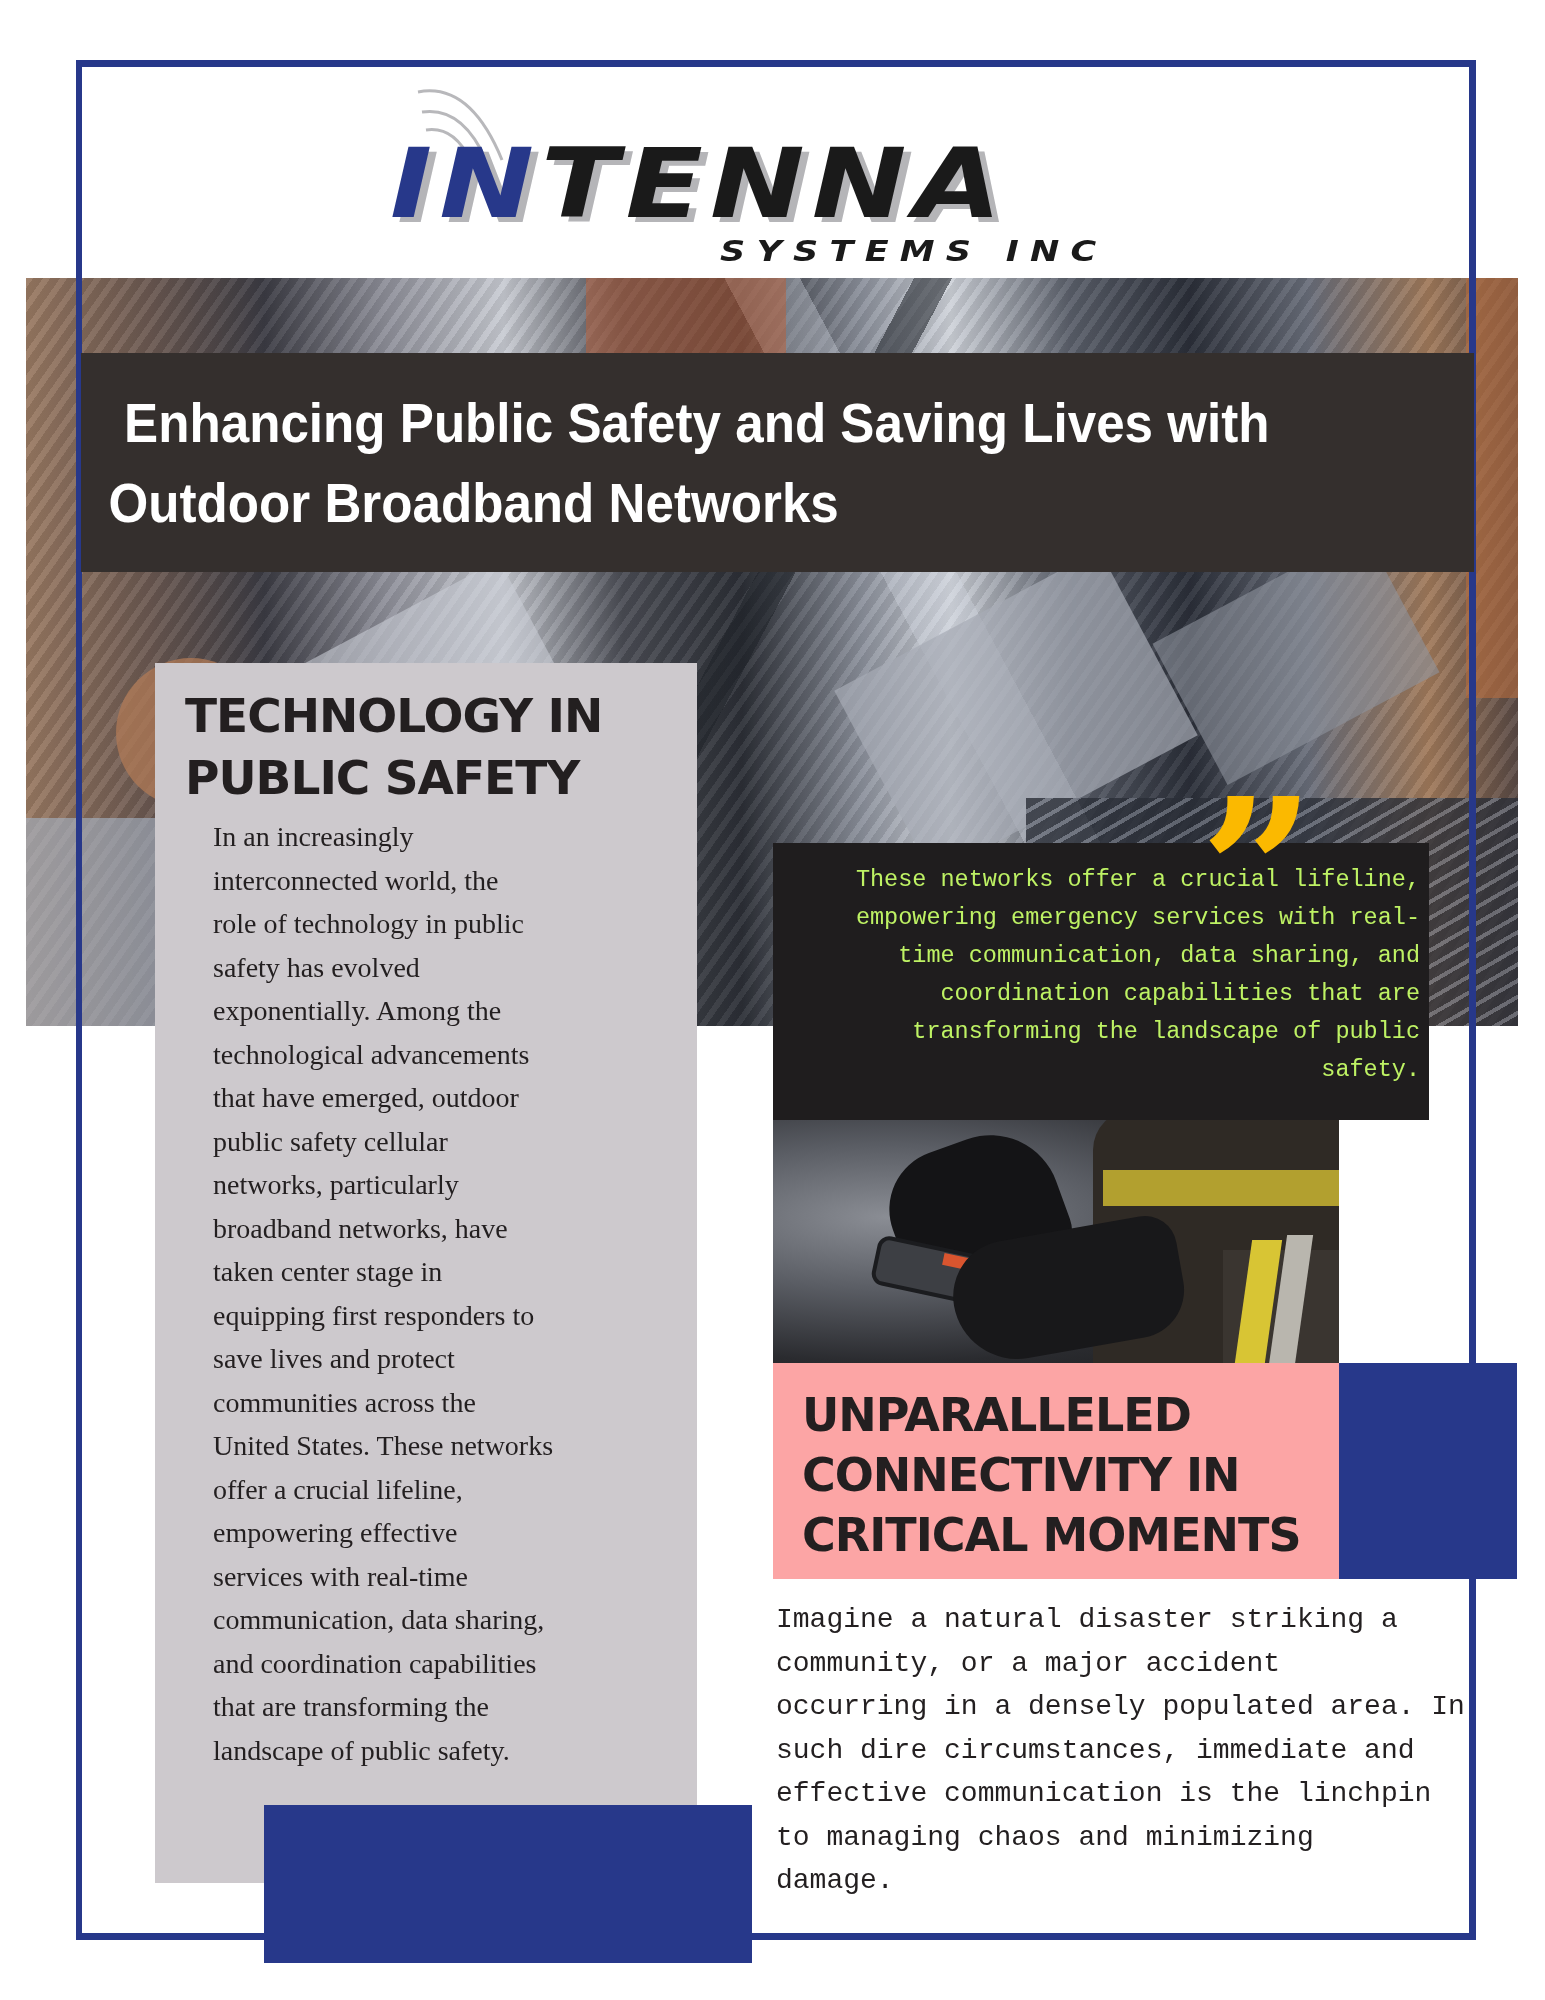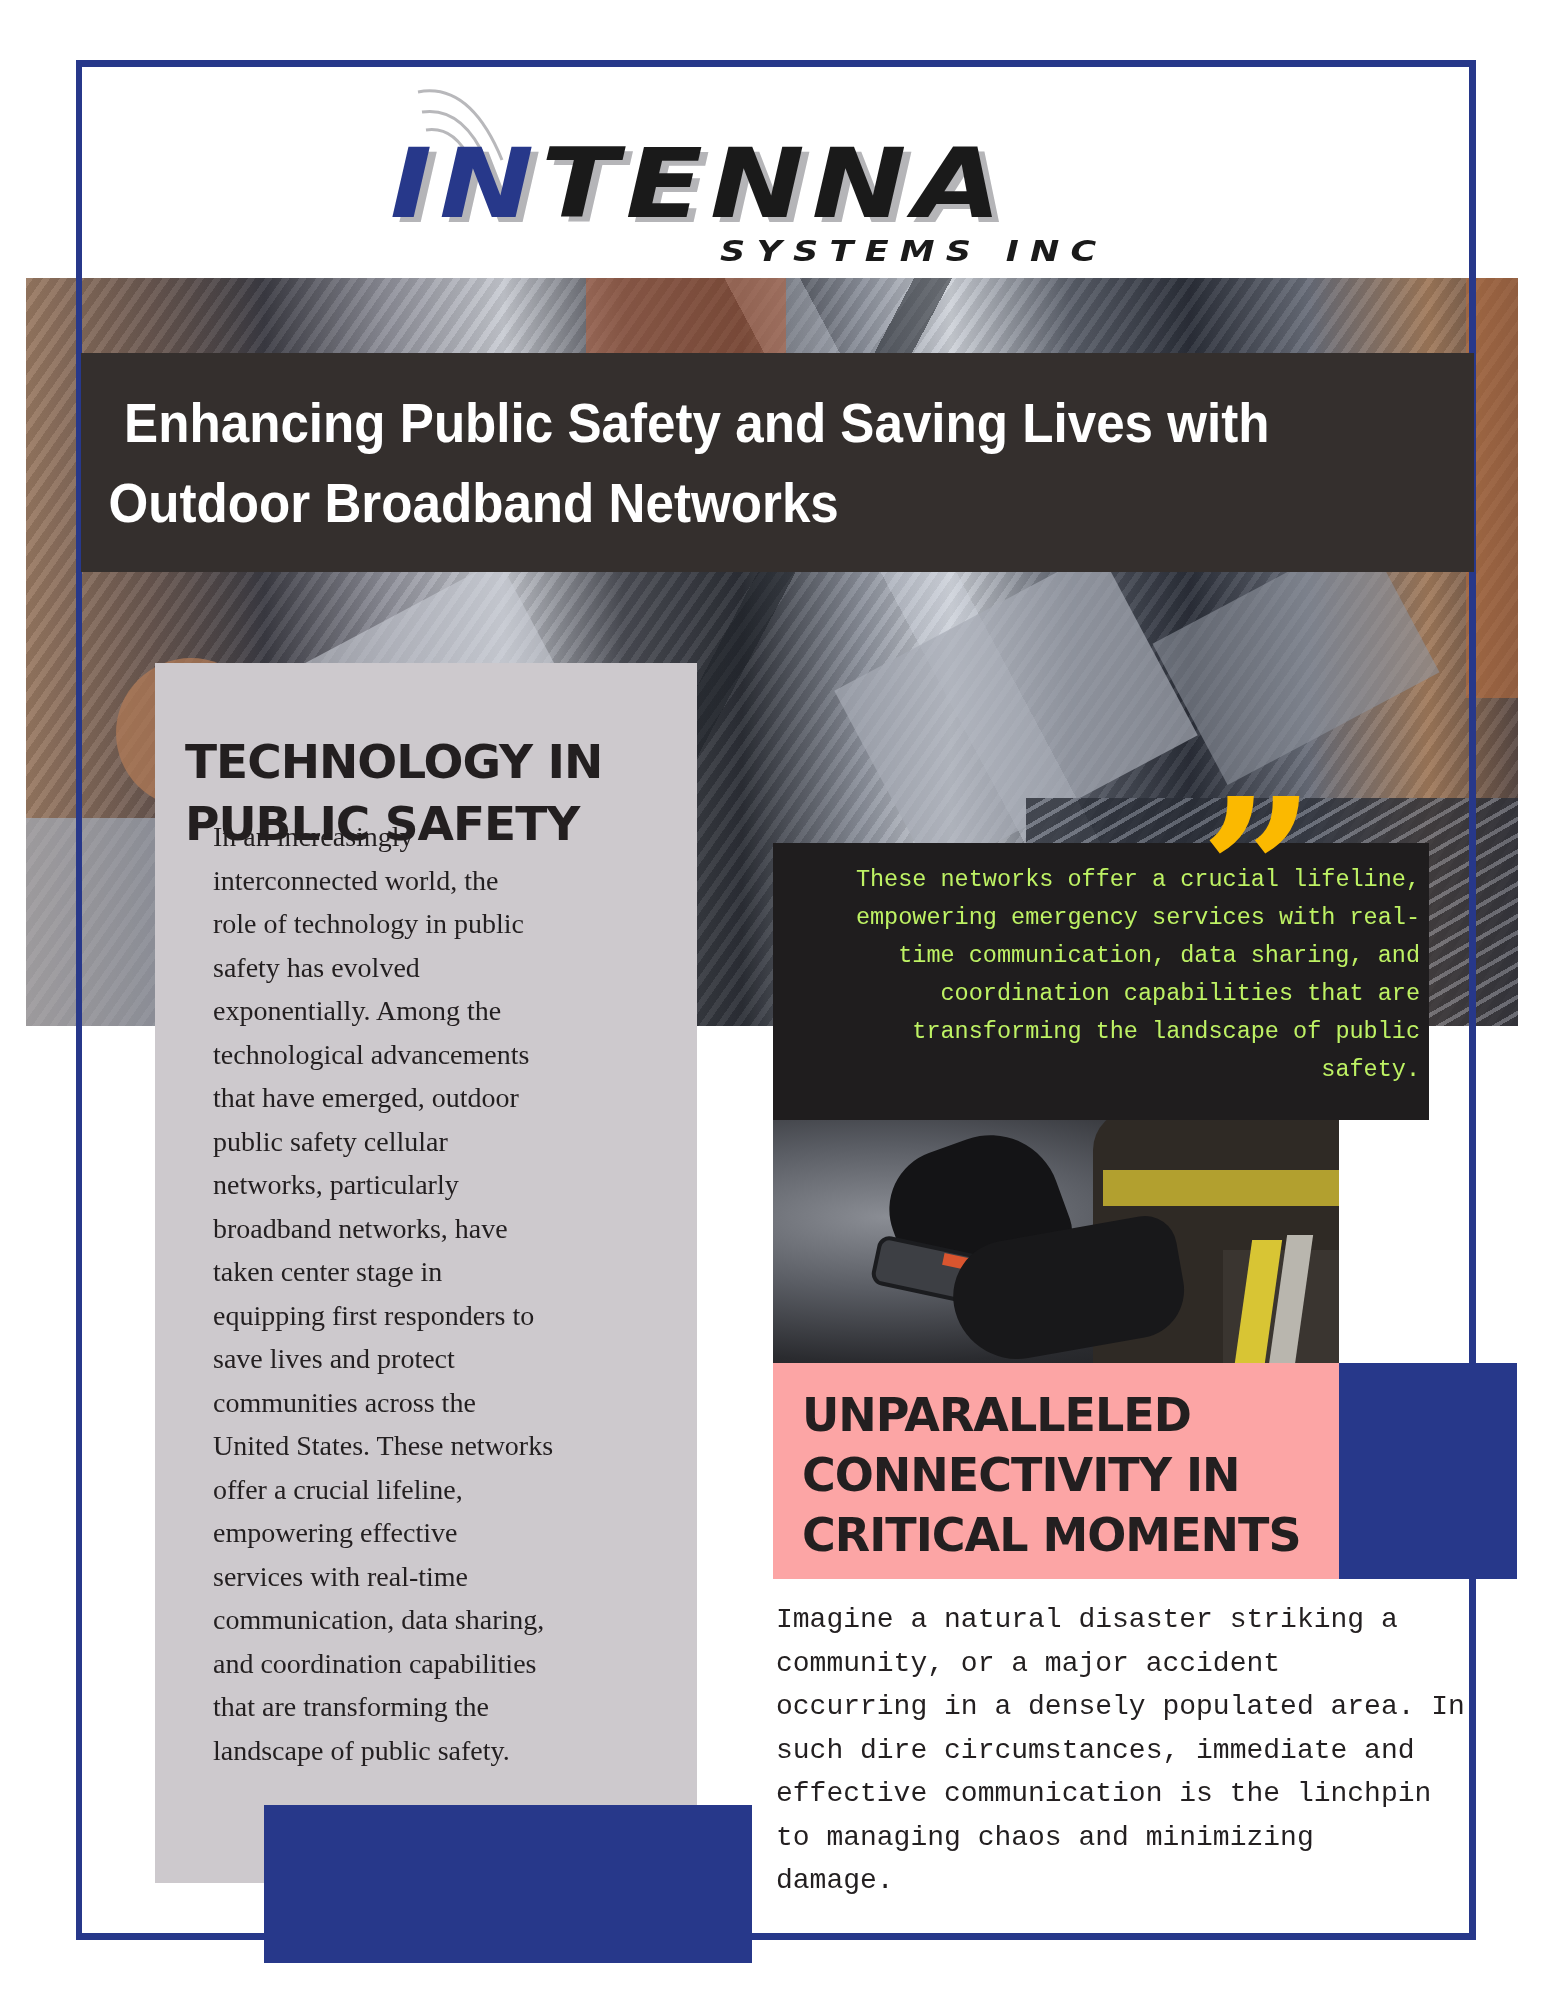--- a/index.html
+++ b/index.html
@@ -65,21 +65,21 @@
     }
 
     
     .left-card {
       left: 155px; top: 663px; width: 542px; height: 1220px;
       background: #cdc9cd;
     }
     .left-heading {
       position: absolute; left: 30px; top: 22px; width: 500px;
       font-family: "DejaVu Sans", sans-serif; font-weight: bold;
-      font-size: 47px; line-height: 62px; color: #231f20; letter-spacing: -1px; margin-top: 46px;
+      font-size: 47px; line-height: 62px; color: #231f20; letter-spacing: -1px;
     }
     .left-body {
       position: absolute; left: 30px; top: 152px; width: 500px;
       font-family: Liberation Serif, serif;
       font-size: 28px; line-height: 43.5px; color: #231f20; margin-left: 28px;
     }
     .left-body span, .right-body span, .quote-text span, .right-heading span { display: block; white-space: nowrap; }
 
     .blue-block-bottom { left: 264px; top: 1805px; width: 488px; height: 158px; background: #27388a; }
 

